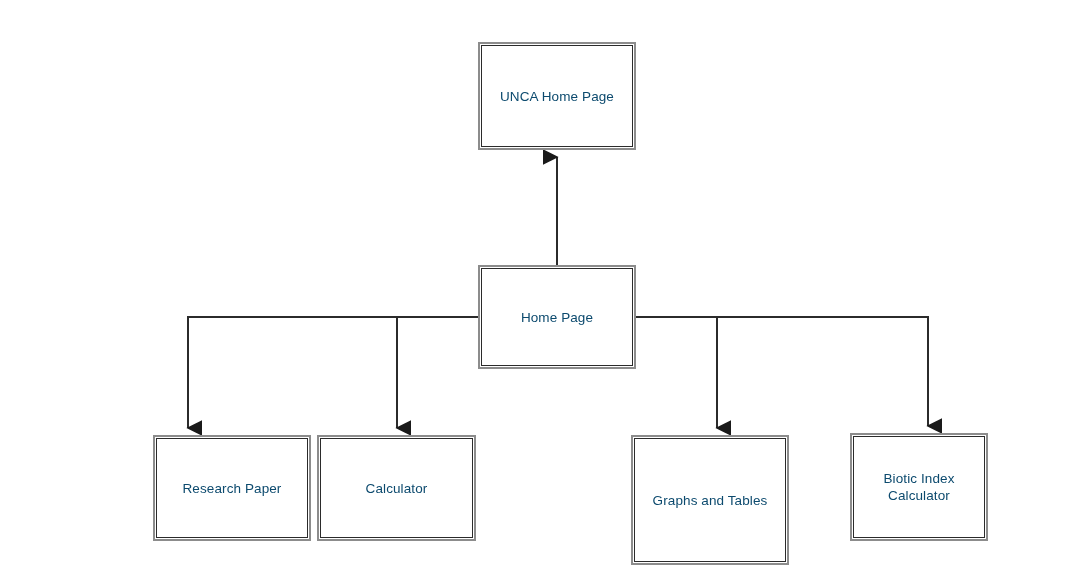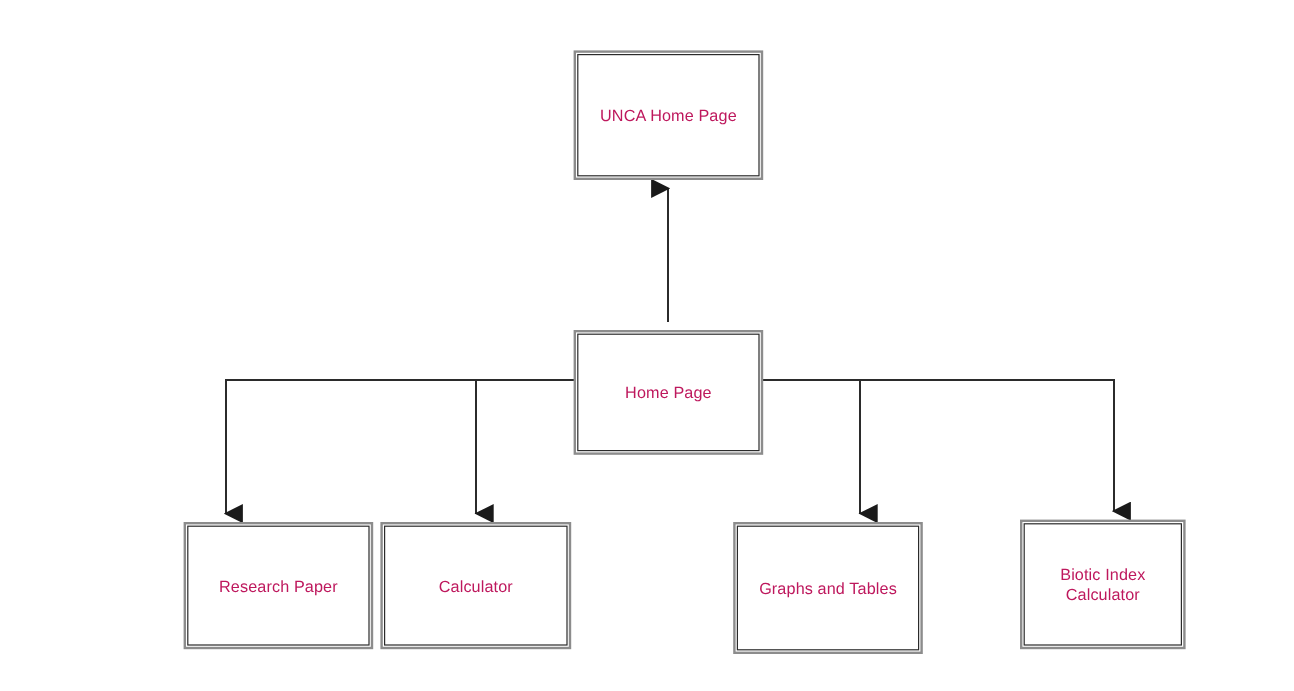--- a/index.html
+++ b/index.html
@@ -33,21 +33,21 @@
     box-shadow: 0 0 0 1px #ffffff, 0 0 0 3px #8c8c8c;
     display: flex;
     align-items: center;
     justify-content: center;
     z-index: 2;
   }
   .node-label {
     font-family: "Liberation Sans", sans-serif;
     font-size: 13.5px;
     line-height: 17px;
-    color: #be185d;
+    color: #0c4a6e;
     text-align: center;
     white-space: pre-line;
     letter-spacing: 0.1px;
     padding: 0 6px;
   }
 </style>
 </head>
 <body>
 
 <div id="diagram-canvas">
@@ -74,33 +74,33 @@
 
       <path d="M 633 317 L 928 317 L 928 426" marker-end="url(#arrow-down)"></path>
 
     </g>
   </svg>
 
   <div class="node-box" style="left:481px; top:45px; width:152px; height:102px;">
     <span class="node-label">UNCA Home Page</span>
   </div>
 
-  <div class="node-box" style="left:481px; top:278px; width:152px; height:98px;">
+  <div class="node-box" style="left:481px; top:268px; width:152px; height:98px;">
     <span class="node-label">Home Page</span>
   </div>
 
   <div class="node-box" style="left:113px; top:438px; width:152px; height:100px;margin-left:43px;">
     <span class="node-label">Research Paper</span>
   </div>
 
   <div class="node-box" style="left:320px; top:438px; width:153px; height:100px;">
     <span class="node-label">Calculator</span>
   </div>
 
-  <div class="node-box" style="left:614px; top:438px; width:152px; height:104px;">
+  <div class="node-box" style="left:634px; top:438px; width:152px; height:124px;">
     <span class="node-label">Graphs and Tables</span>
   </div>
 
   <div class="node-box" style="left:853px; top:436px; width:132px; height:102px;">
     <span class="node-label">Biotic Index
 Calculator</span>
   </div>
 
 </div>
 

